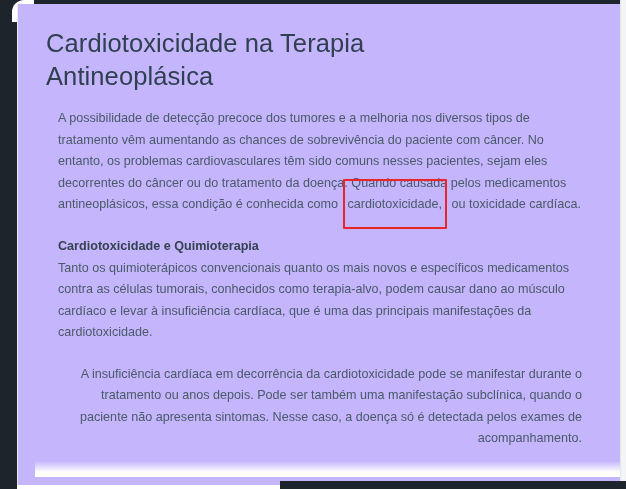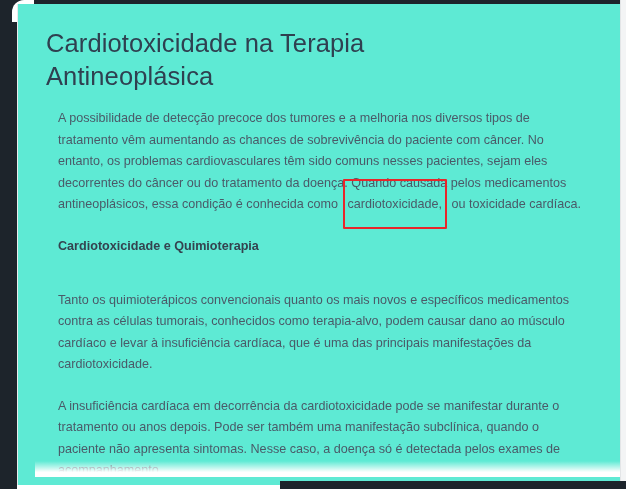--- a/index.html
+++ b/index.html
@@ -53,21 +53,21 @@
     width: 22px; height: 22px;
     background: #ffffff;
     border-top-left-radius: 12px;
   }
 
   
   .article {
     position: absolute;
     left: 17px; top: 4px;
     width: 603px; height: 481px;
-    background: #5eead4;
+    background: #c4b5fd;
     border-left: 1px solid #e8eaec;
     overflow: hidden;
   }
 
   .title {
     position: absolute;
     left: 28px;
     top: 6px;
     width: 420px;
     font-size: 25.5px;
@@ -83,24 +83,24 @@
     top: 104px;
     width: 524px;
     color: #4a5a68;
     font-size: 12.6px;
     line-height: 21.5px;
   }
 
   .para {
     margin: 0 0 20px 0;
   }
-  .para:last-child { margin-bottom: 4px; }
+  .para:last-child { margin-bottom: 4px; text-align: right; }
 
   .subhead {
-    margin: 0 0 34px 0;
+    margin: 0 0 2px 0;
     font-weight: bold;
     color: #34434f;
     font-size: 12.6px;
     line-height: 20px;
   }
 
   .highlight {
     border: 2px solid #e8262a;
     padding: 16px 3px;
     margin: 0 1px;

